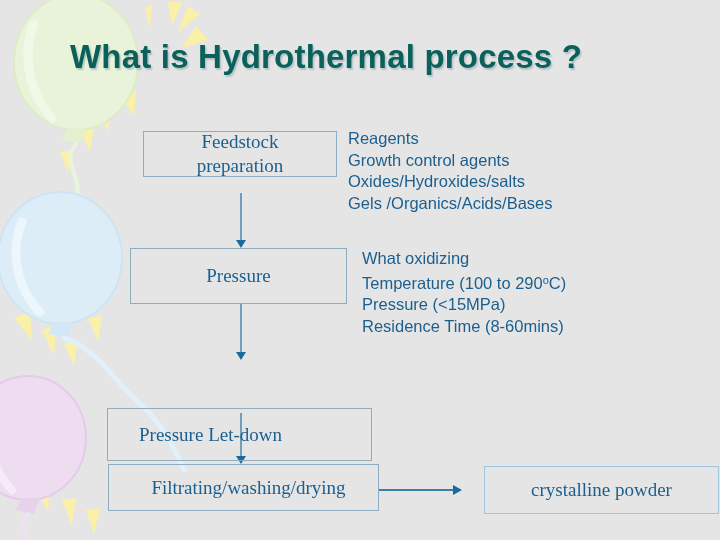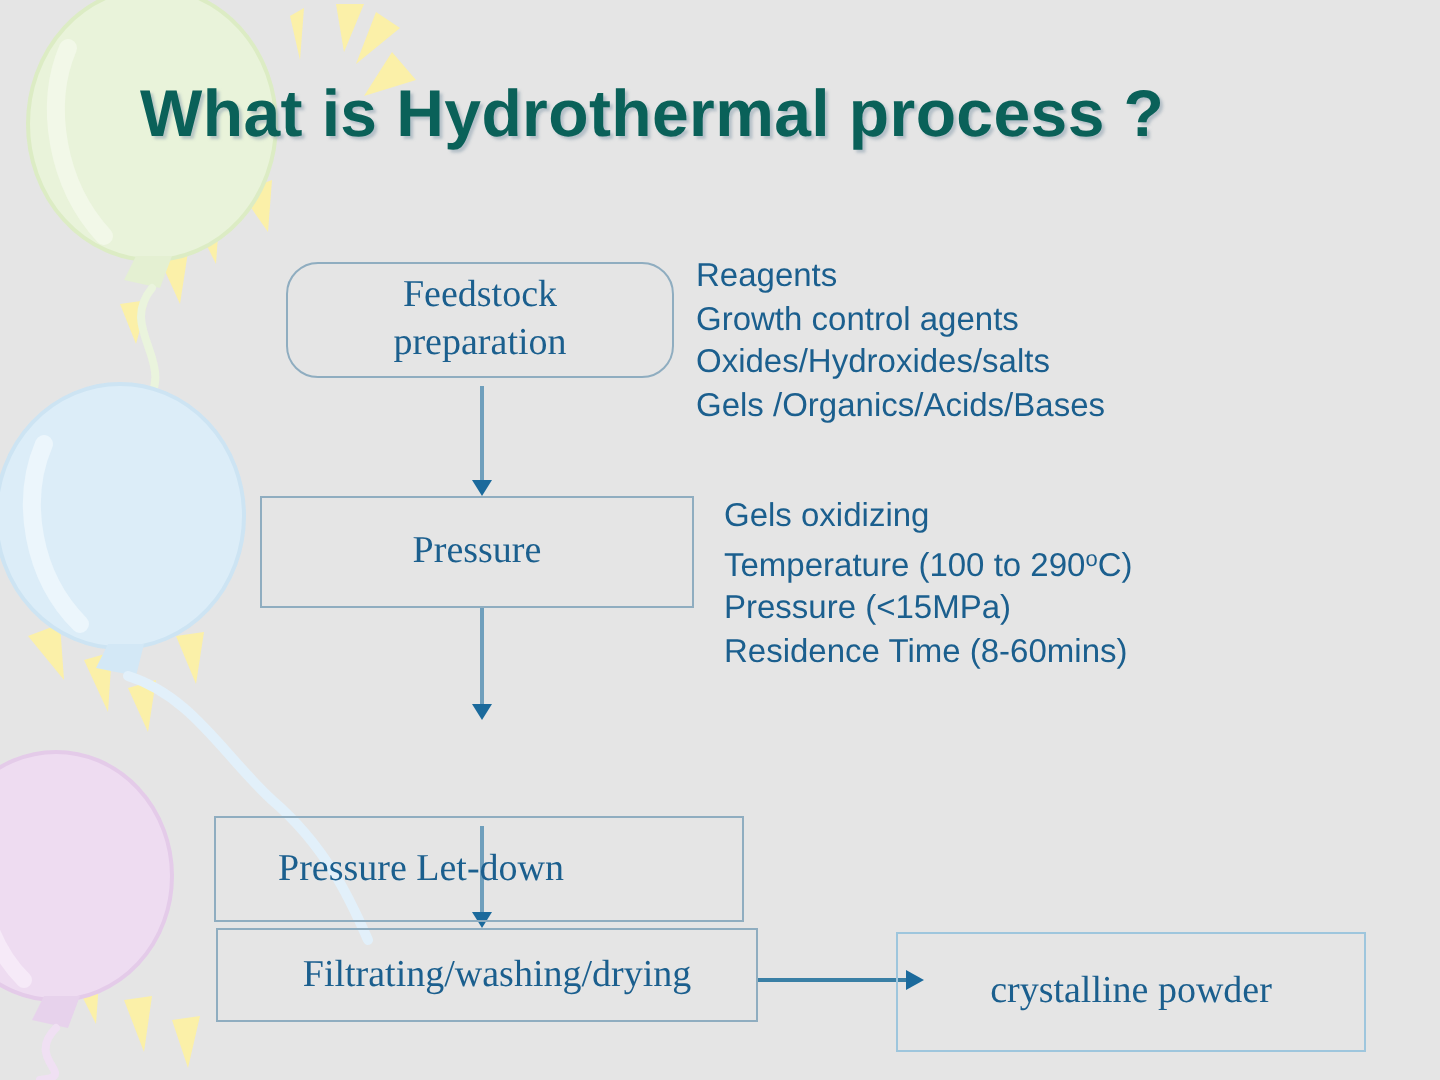--- a/index.html
+++ b/index.html
@@ -54,27 +54,27 @@
     line-height: 1.25;
     display: flex;
     align-items: center;
     justify-content: center;
     text-align: center;
     z-index: 4;
   }
   .flow-box.two-line { flex-direction: column; }
   .flow-box .line { display: block; }
 
-  #box-feedstock   { left: 143px; top: 131px; width: 194px; height: 58px; border-radius: 16px; }
+  #box-feedstock   { left: 143px; top: 131px; width: 194px; height: 46px; }
   #box-reactor     { left: 130px; top: 248px; width: 217px; height: 56px; }
   #box-pressure    { left: 107px; top: 360px; width: 265px; height: 53px;
                      justify-content: flex-start; padding-left: 31px; margin-top: 48px; }
   #box-filtrating  { left: 108px; top: 464px; width: 271px; height: 47px;
                      justify-content: center; padding-left: 10px; }
-  #box-crystalline { left: 448px; top: 466px; width: 235px; height: 60px;
+  #box-crystalline { left: 484px; top: 466px; width: 235px; height: 48px;
                      border-color: #9ec6dd; align-items: center; }
 
   
   .annot {
     position: absolute;
     color: #1b5f8e;
     font-family: Liberation Sans, sans-serif;
     font-size: 16.5px;
     line-height: 21.5px;
     white-space: nowrap;
@@ -209,19 +209,19 @@
   <div class="arrow-h" id="arrow-4"></div>
 
   <div class="annot" id="annot-feedstock">
     <span class="line">Reagents</span>
     <span class="line">Growth control agents</span>
     <span class="line">Oxides/Hydroxides/salts</span>
     <span class="line">Gels /Organics/Acids/Bases</span>
   </div>
 
   <div class="annot" id="annot-reactor">
-    <span class="line">Gels oxidizing</span>
+    <span class="line">What oxidizing</span>
     <span class="line"><span>Temperature (100 to 290</span><sup>o</sup><span>C)</span></span>
     <span class="line">Pressure (&lt;15MPa)</span>
     <span class="line">Residence Time (8-60mins)</span>
   </div>
 
 </div>
 
 </body></html>

